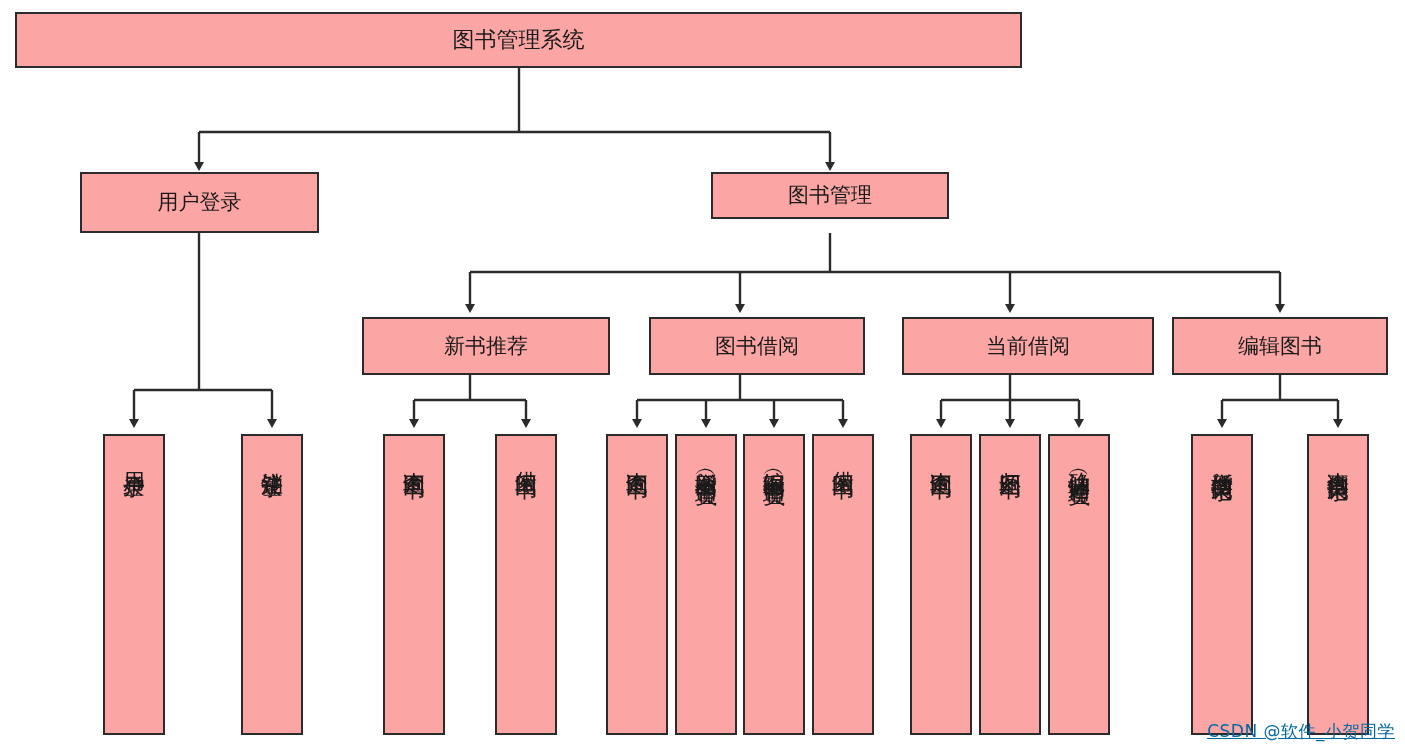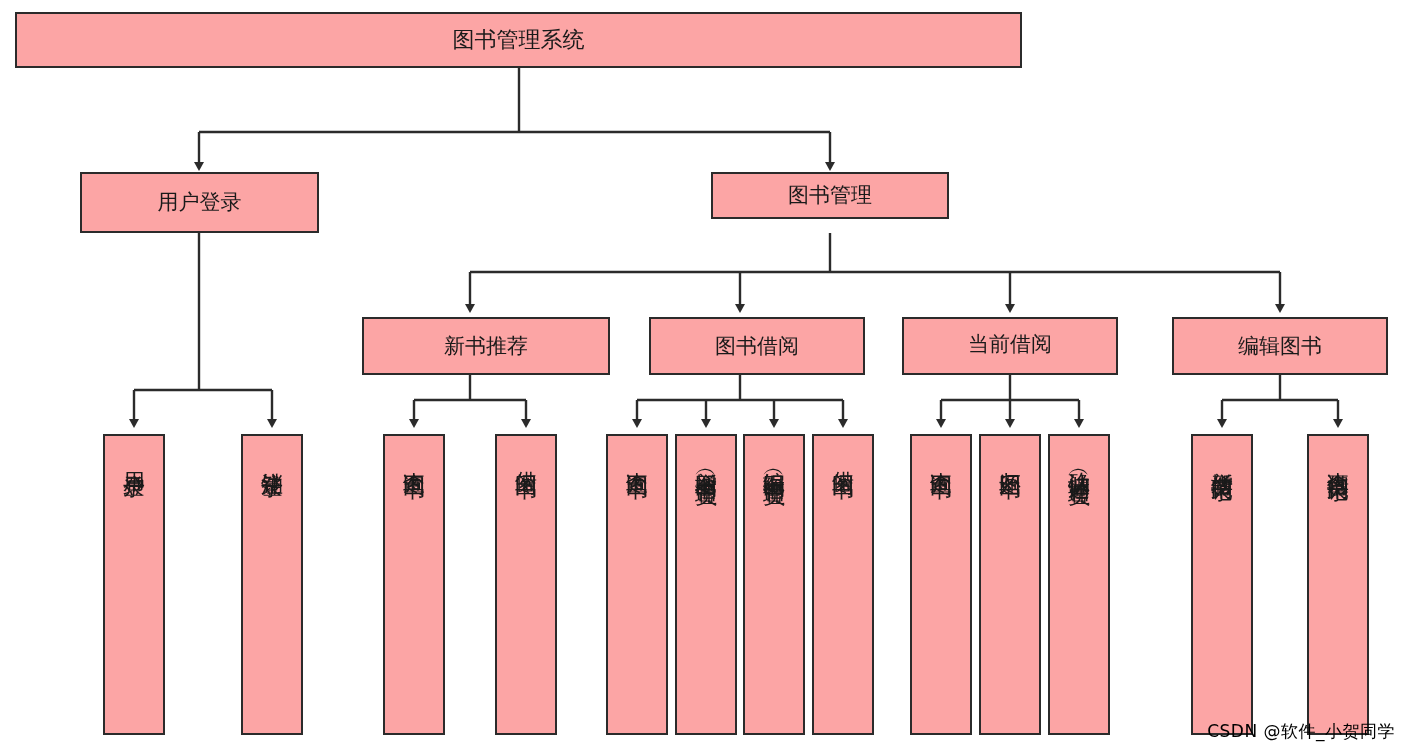--- a/index.html
+++ b/index.html
@@ -57,23 +57,24 @@
     font-size: 22px;
     letter-spacing: 2px;
     line-height: 1;
     white-space: pre;
   }
   .watermark {
     position: absolute;
     right: 10px;
     bottom: 4px;
     font-size: 17px;
-    color: #000000;
+    color: #0369a1;
     letter-spacing: 0.5px;
     white-space: nowrap;
+    text-decoration: underline;
   }
 </style>
 </head>
 <body>
 
 <div id="canvas">
 
   <svg id="edges" viewBox="0 0 1405 747" width="1405" height="747">
     <defs>
       <marker id="arrow" markerWidth="9" markerHeight="10" refX="1" refY="5" orient="auto" markerUnits="userSpaceOnUse">
@@ -134,21 +135,21 @@
   <div class="node" style="left:711px; top:172px; width:238px; height:47px;">
     <span class="lbl h-label">图书管理</span>
   </div>
 
   <div class="node" style="left:362px; top:317px; width:248px; height:58px;">
     <span class="lbl h-label">新书推荐</span>
   </div>
   <div class="node" style="left:633px; top:317px; width:216px; height:58px;margin-left:16px;">
     <span class="lbl h-label">图书借阅</span>
   </div>
-  <div class="node" style="left:902px; top:317px; width:216px; height:58px;font-family:Liberation Mono, monospace;">
+  <div class="node" style="left:902px; top:317px; width:252px; height:58px;">
     <span class="lbl h-label">当前借阅</span>
   </div>
   <div class="node" style="left:1172px; top:317px; width:216px; height:58px;">
     <span class="lbl h-label">编辑图书</span>
   </div>
 
   <div class="node leaf" style="left:103px; top:434px; width:62px; height:301px;">
     <span class="lbl">用户登录</span>
   </div>
   <div class="node leaf" style="left:241px; top:434px; width:62px; height:301px;">

